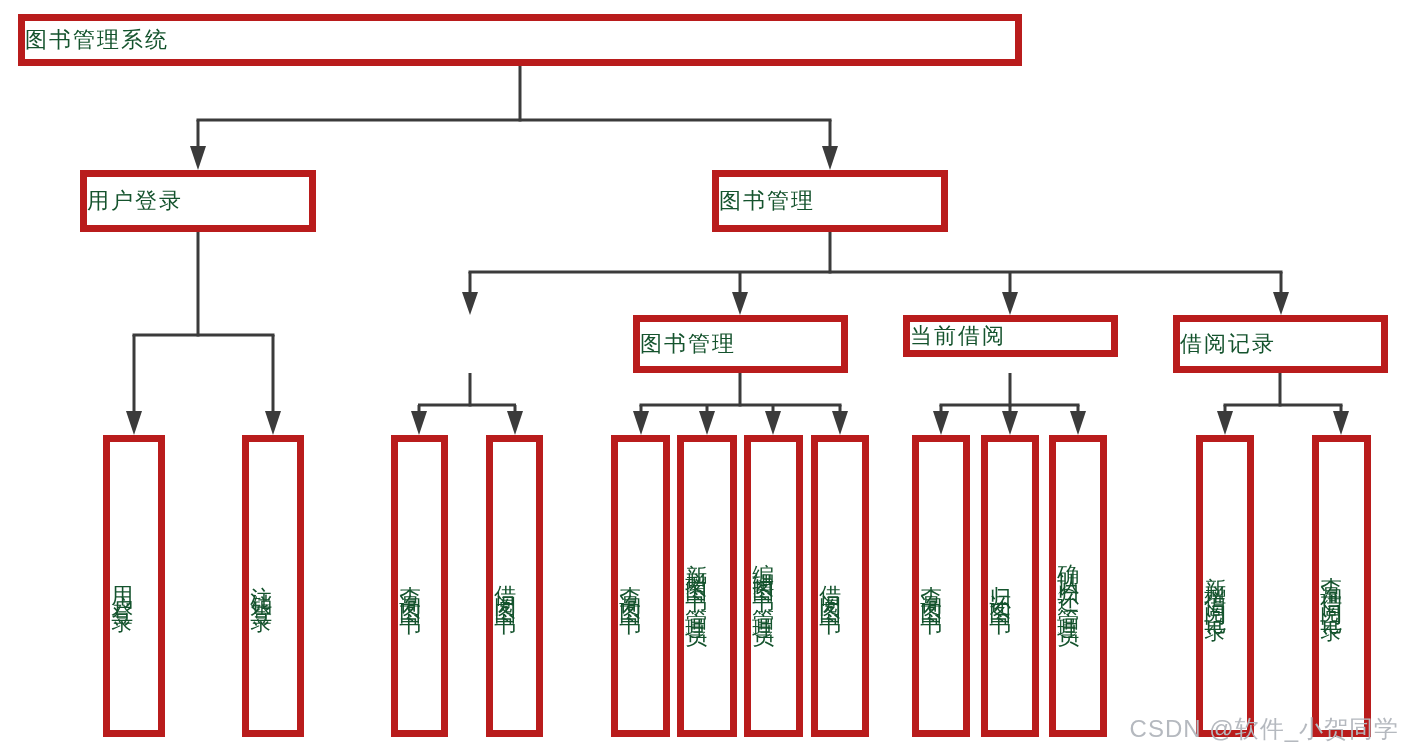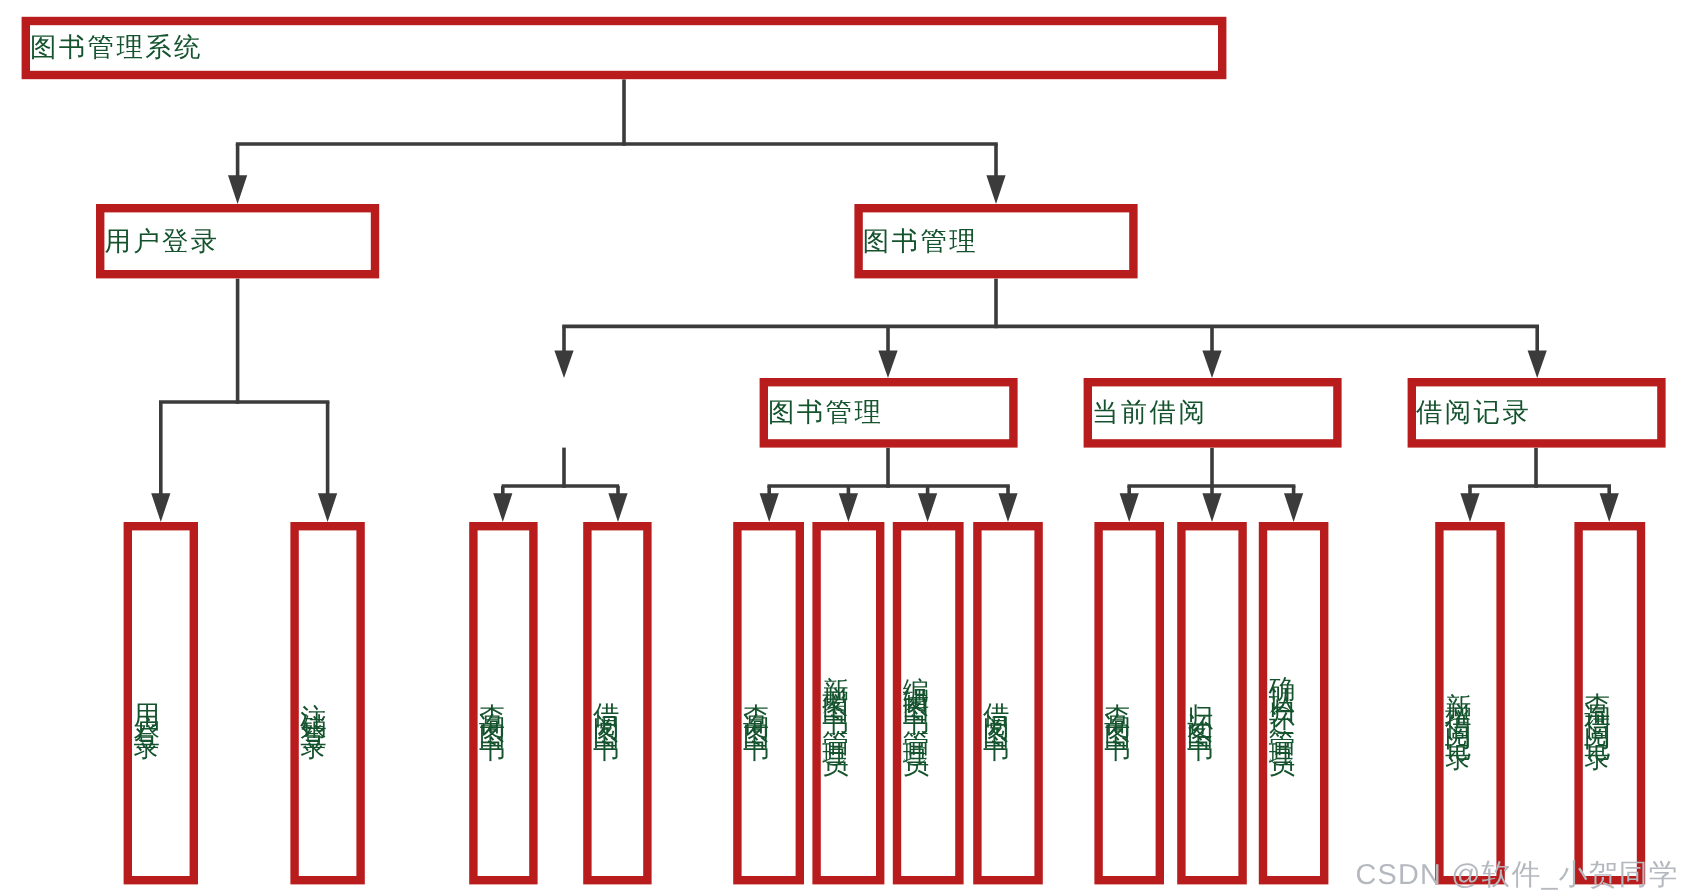--- a/index.html
+++ b/index.html
@@ -115,21 +115,21 @@
   <div class="node" style="left:80px; top:170px; width:236px; height:62px;">
     <span>用户登录</span>
   </div>
   <div class="node" style="left:712px; top:170px; width:236px; height:62px;">
     <span>图书管理</span>
   </div>
 
   <div class="node" style="left:633px; top:315px; width:215px; height:58px;">
     <span>图书管理</span>
   </div>
-  <div class="node" style="left:903px; top:315px; width:215px; height:58px;">
+  <div class="node" style="left:903px; top:315px; width:215px; height:42px;">
     <span>当前借阅</span>
   </div>
   <div class="node" style="left:1173px; top:315px; width:215px; height:58px;">
     <span>借阅记录</span>
   </div>
 
   <div class="node node-v" style="left:103px; top:435px; width:62px; height:302px;">
     <span>用户登录</span>
   </div>
   <div class="node node-v" style="left:242px; top:435px; width:62px; height:302px;">

